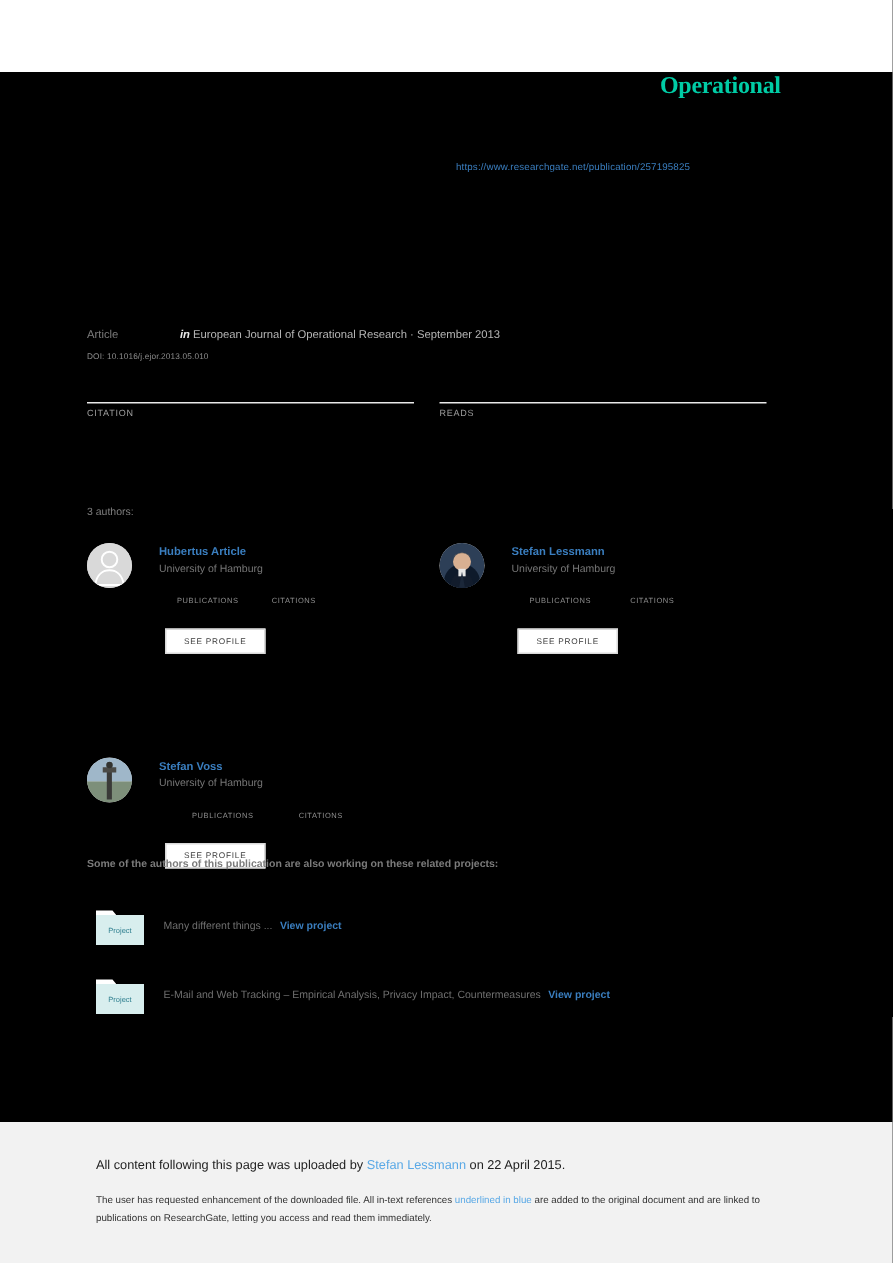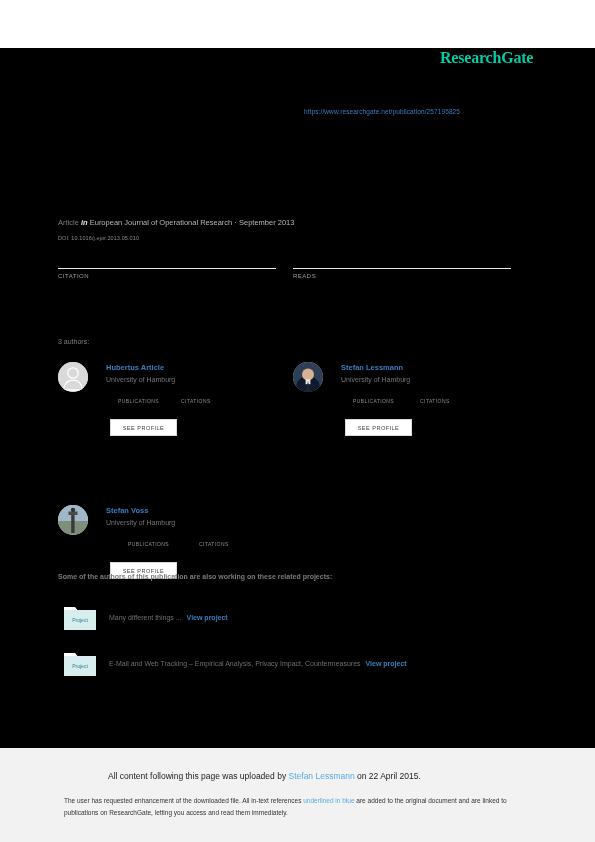--- a/index.html
+++ b/index.html
@@ -72,21 +72,21 @@
   
   .article-meta {
     position: absolute;
     left: 58px;
     top: 218px;
     font-size: 7.5px;
     color: #9a9a9a;
     white-space: nowrap;
   }
   .article-meta .meta-type { color: #7d7d7d; }
-  .article-meta .meta-in   { color: #e8e8e8; font-style: italic; font-weight: bold; }
+  .article-meta .meta-in   { color: #e8e8e8; font-style: italic; font-weight: bold; margin-left: 39px; }
   .article-meta .meta-src  { color: #b6b6b6; }
 
   .article-doi {
     position: absolute;
     left: 58px;
     top: 235px;
     font-size: 5.5px;
     color: #8d8d8d;
     white-space: nowrap;
     letter-spacing: 0.1px;
@@ -248,41 +248,40 @@
     height: 94px;
     background: #f2f2f2;
   }
   .footer-main {
     position: absolute;
     left: 64px;
     top: 23px;
     font-size: 8.5px;
     color: #222222;
     white-space: nowrap;
-    margin-left: 44px;
   }
   .footer-main .footer-user { color: #5aa9e6; }
   .footer-note {
     position: absolute;
     left: 64px;
     top: 47px;
     width: 470px;
     font-size: 6.5px;
     color: #333333;
     line-height: 12px;
   }
   .footer-note .note-blue { color: #5aa9e6; }
 </style>
 </head>
 <body>
 
 <div class="top-band"></div>
 <div class="dark-panel"></div>
 
-<div class="brand">ResearchGate</div>
+<div class="brand">Operational</div>
 
 <div class="pub-url">https://www.researchgate.net/publication/257195825</div>
 
 <div class="article-title"></div>
 
 <div class="article-meta">
   <span class="meta-type">Article</span>
   <span class="meta-in">in</span>
   <span class="meta-src">European Journal of Operational Research · September 2013</span>
 </div>

